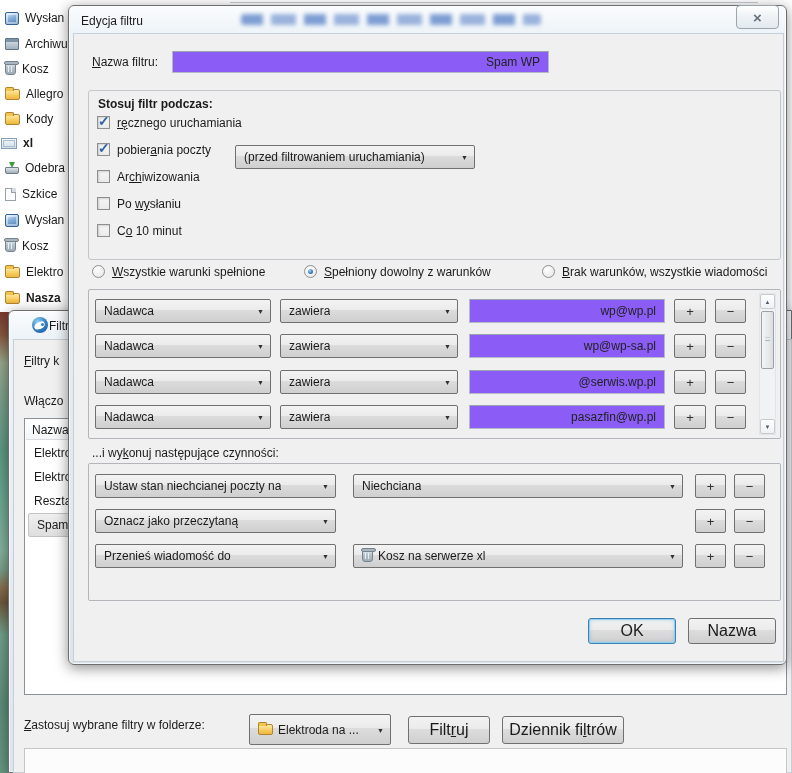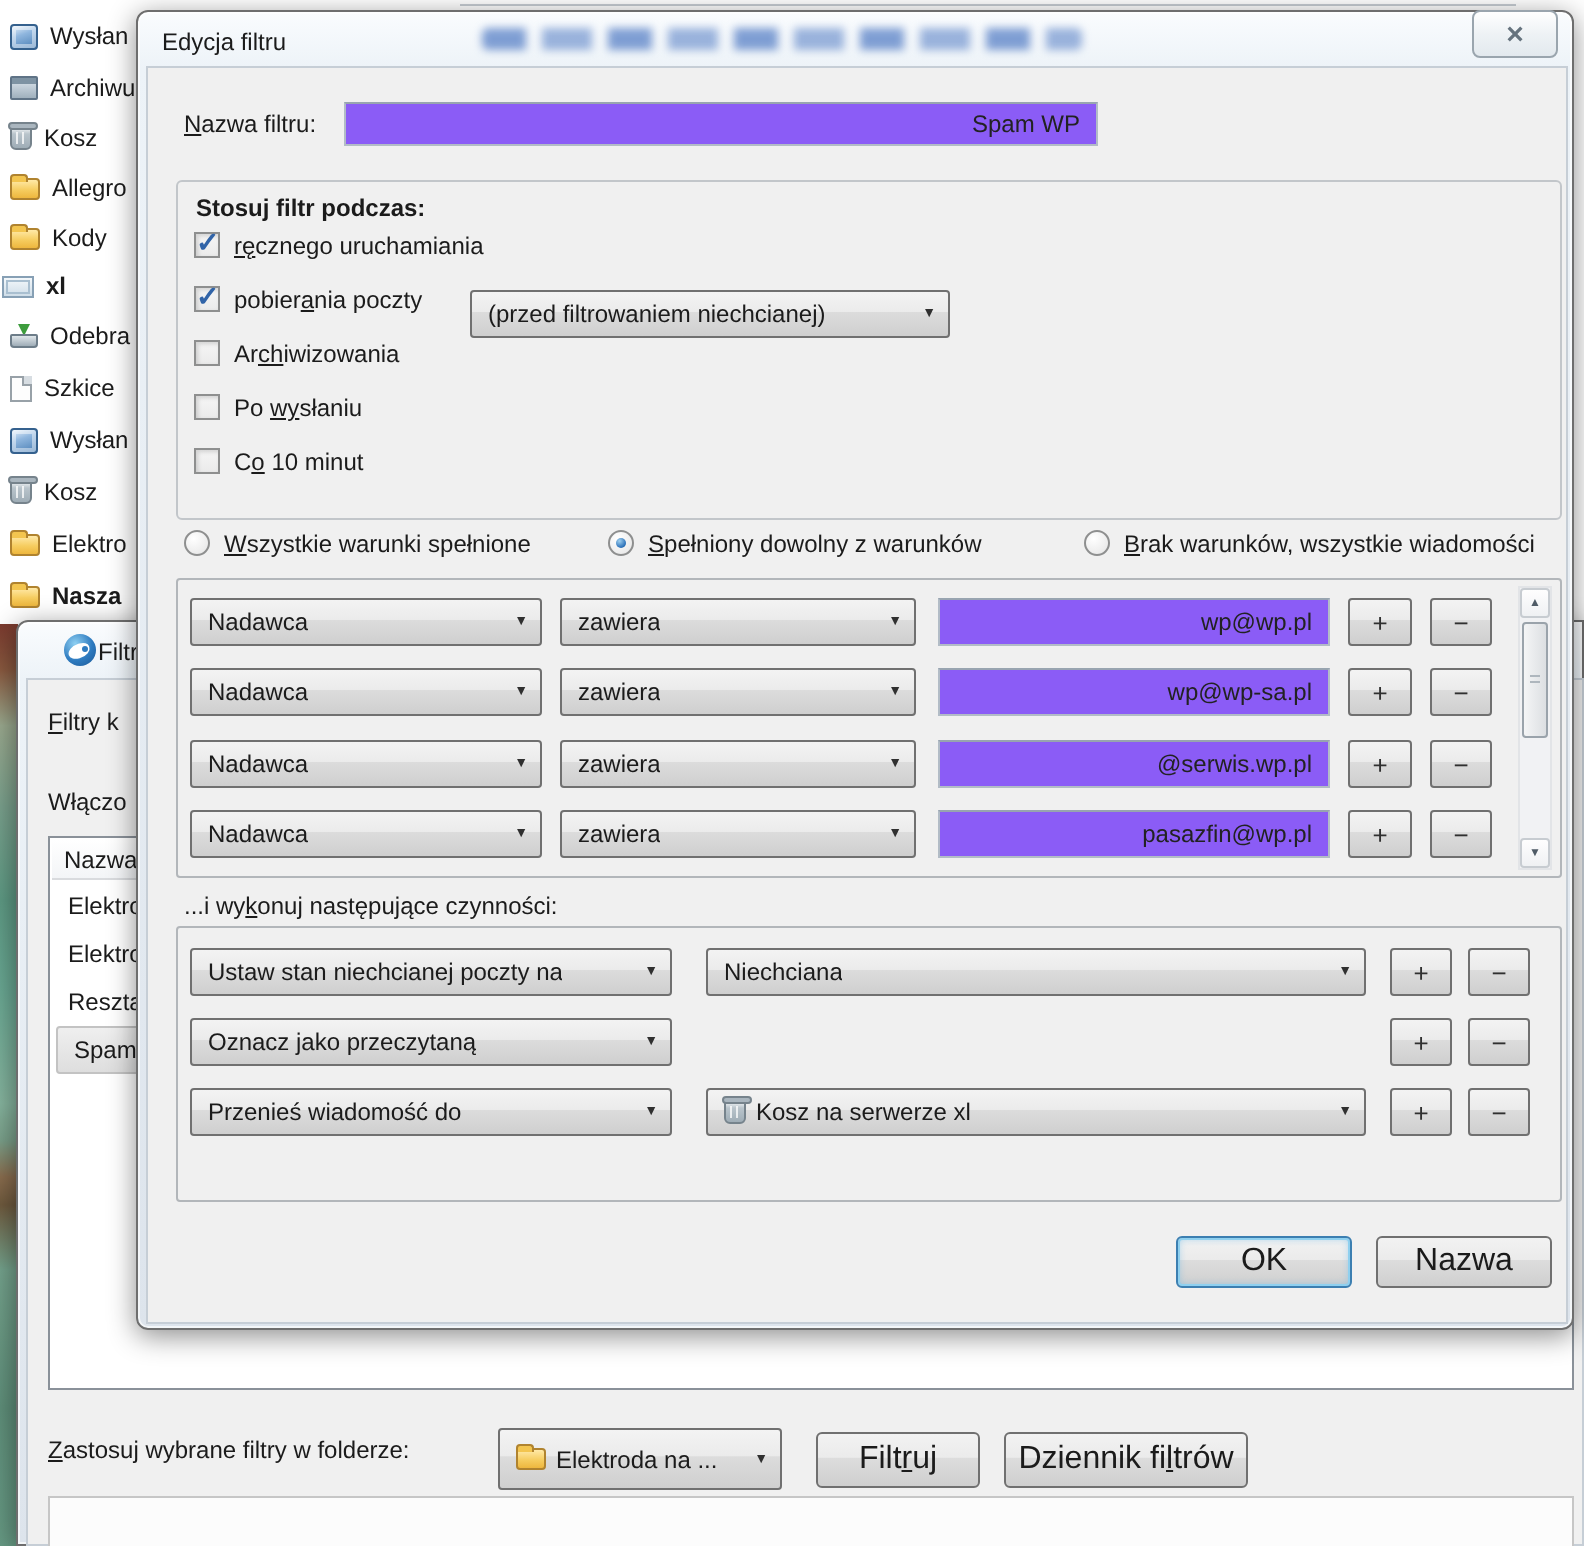--- a/index.html
+++ b/index.html
@@ -231,21 +231,21 @@
 
       <div class="cbitem" style="left:23px;top:82px">
         <span class="cb" data-checked="true"></span>
         <span><u>rę</u>cznego uruchamiania</span>
       </div>
       <div class="cbitem" style="left:23px;top:109px">
         <span class="cb" data-checked="true"></span>
         <span>pobier<u>a</u>nia poczty</span>
       </div>
       <div class="combo" style="left:161px;top:111px;width:240px">
-        <span class="cl">(przed filtrowaniem niechcianej)</span>
+        <span class="cl">(przed filtrowaniem uruchamiania)</span>
       </div>
       <div class="cbitem" style="left:23px;top:136px">
         <span class="cb" data-checked="false"></span>
         <span>Ar<u>ch</u>iwizowania</span>
       </div>
       <div class="cbitem" style="left:23px;top:163px">
         <span class="cb" data-checked="false"></span>
         <span>Po <u>wy</u>słaniu</span>
       </div>
       <div class="cbitem" style="left:23px;top:190px">

